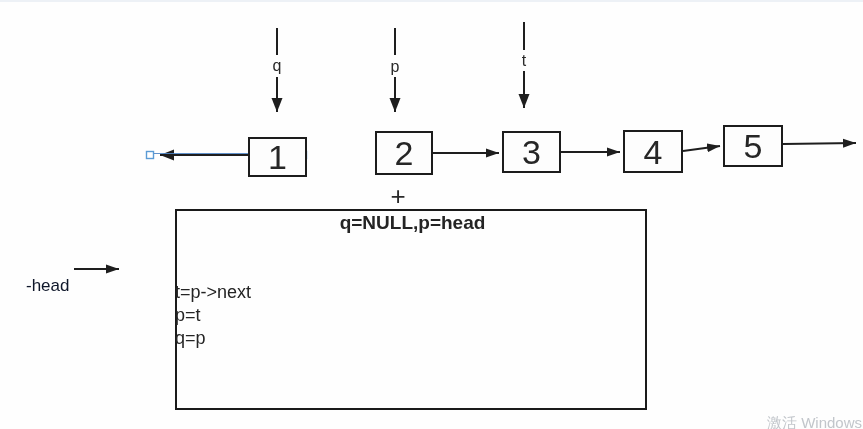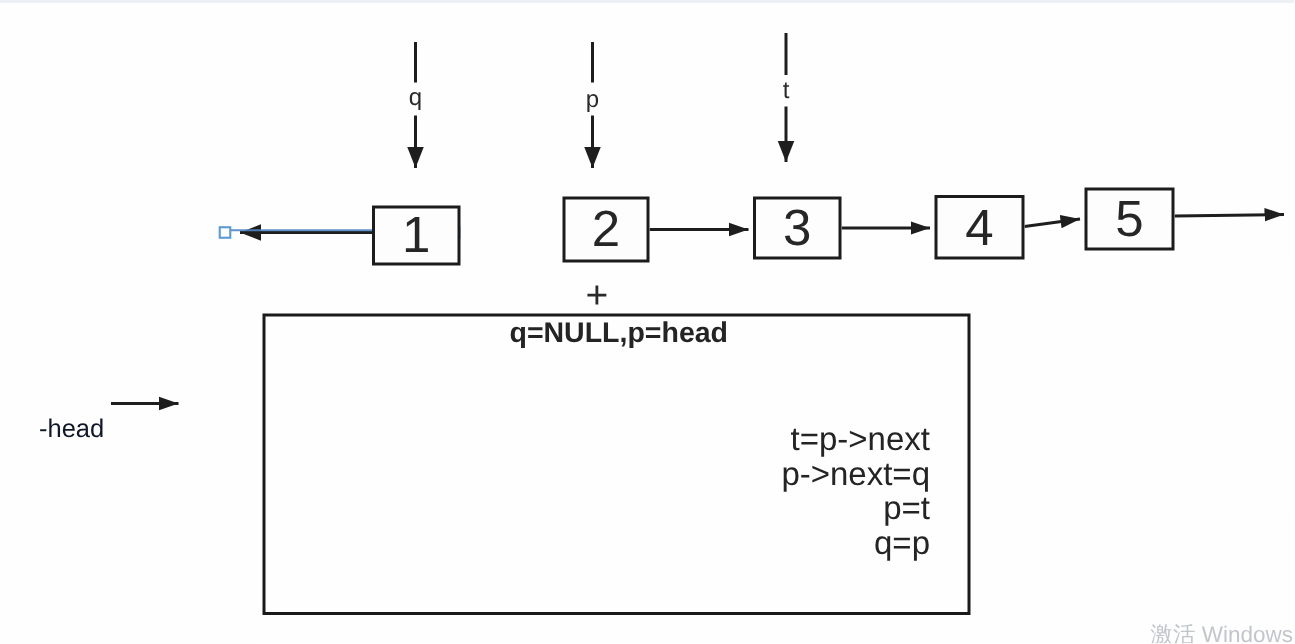--- a/index.html
+++ b/index.html
@@ -31,21 +31,21 @@
   .note-rect{
     position:absolute;left:175px;top:209px;width:472px;height:201px;
     border:2px solid #1a1a1a;box-sizing:border-box;background:transparent;
   }
   .init-line{
     position:absolute;left:190px;top:212px;width:445px;
     text-align:center;font-size:19px;color:#242424;font-weight:bold;
   }
   .code-block{
     position:absolute;left:175px;top:281px;width:445px;
-    text-align:right;font-size:22px;line-height:23px;color:#242424;
+    text-align:left;font-size:18px;line-height:23px;color:#242424;
   }
   .head-label{
     position:absolute;left:26px;top:260px;font-size:17px;color:#0f172a;margin-top:16px;
   }
   .watermark{
     position:absolute;left:767px;top:414px;
     font-size:15px;color:#c2c6cb;white-space:nowrap;
   }
 </style>
 </head>
@@ -106,21 +106,20 @@
   <div class="node-box" style="left:723px;top:125px;width:60px;height:42px;">
     <span>5</span>
   </div>
 
   <div class="plus" style="left:387px;top:183px;width:22px;text-align:center;">+</div>
 
   <div class="note-rect"></div>
   <div class="init-line">q=NULL,p=head</div>
   <div class="code-block">
     <div>t=p-&gt;next</div>
-    <div>p-&gt;next=q</div>
     <div>p=t</div>
     <div>q=p</div>
   </div>
 
   <div class="head-label">-head</div>
 
   <div class="watermark">激活 Windows</div>
 
 </div>
 

